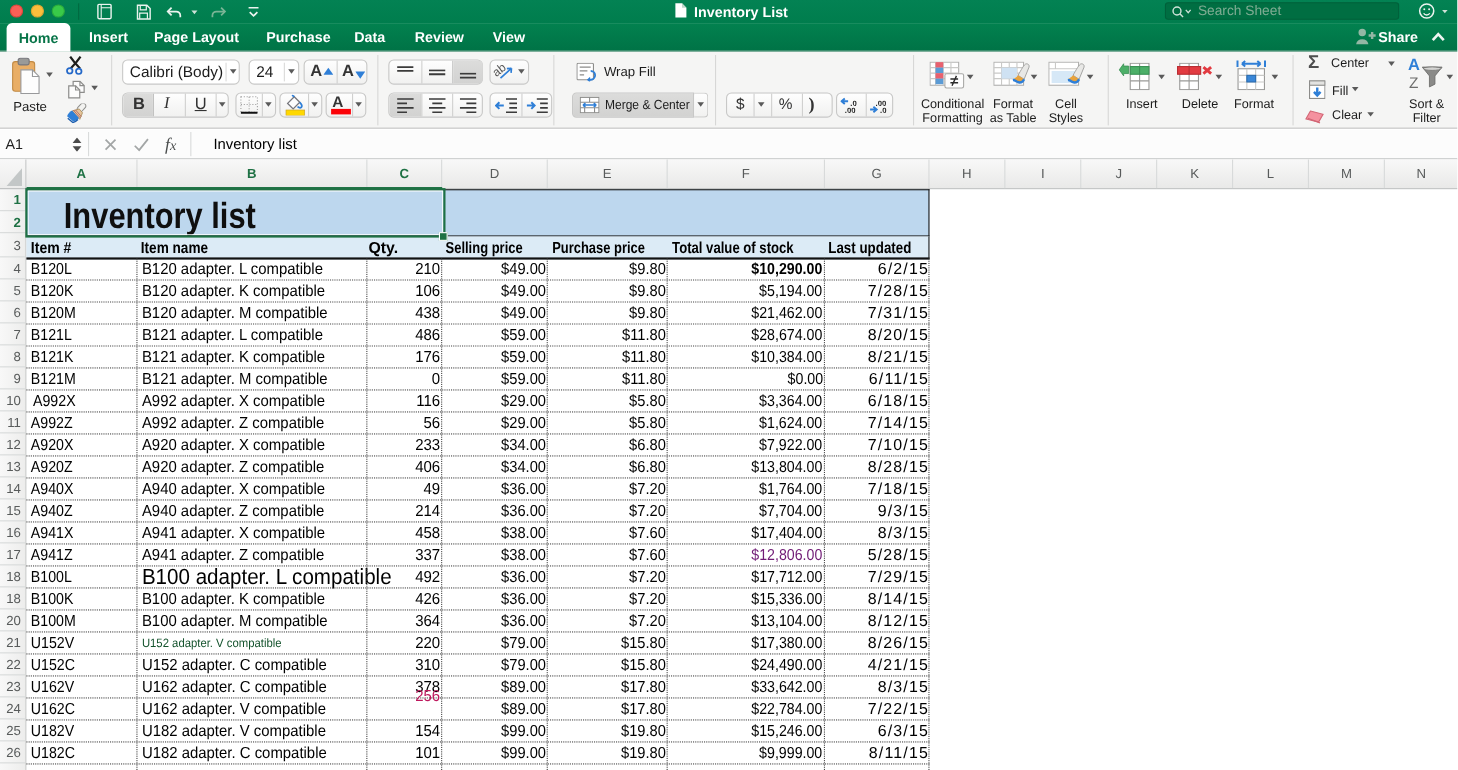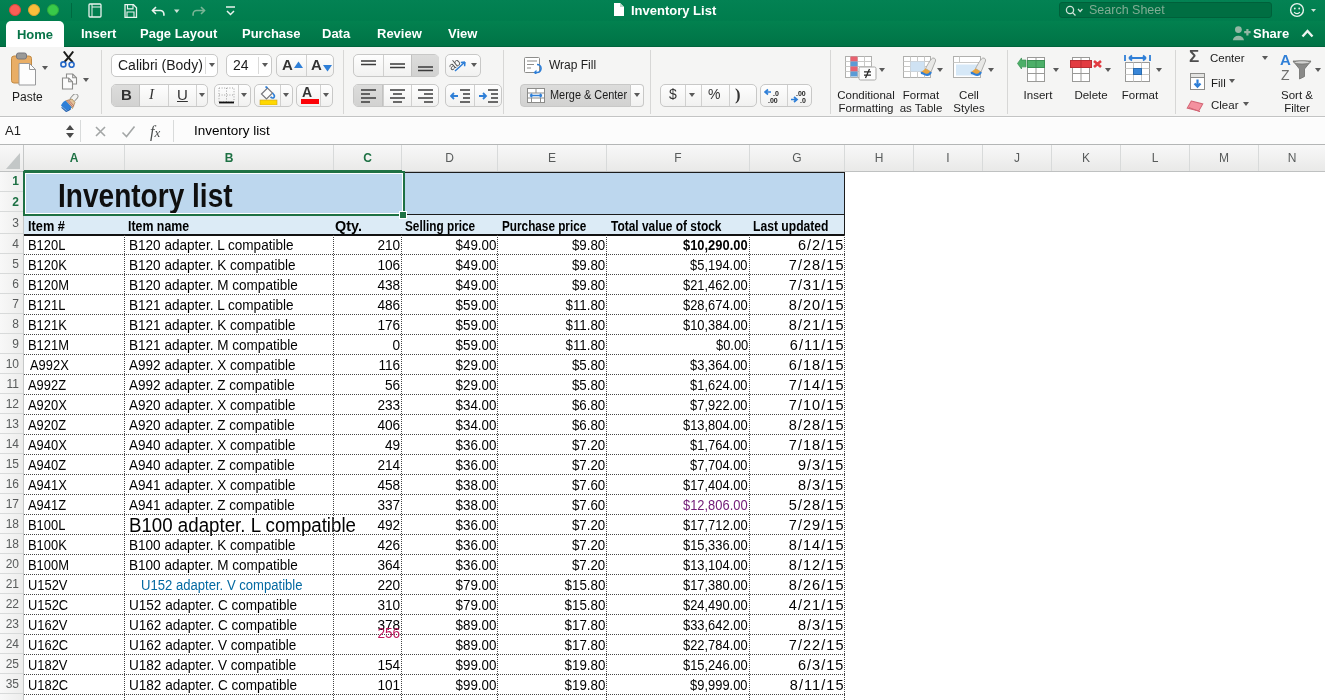--- a/index.html
+++ b/index.html
@@ -445,21 +445,21 @@
         <div class="rh" style="top: 303px; height: 19px; line-height: 19px;">16</div>
         <div class="rh" style="top: 323px; height: 19px; line-height: 19px;">17</div>
         <div class="rh" style="top: 343px; height: 19px; line-height: 19px;">18</div>
         <div class="rh" style="top: 363px; height: 19px; line-height: 19px;">18</div>
         <div class="rh" style="top: 383px; height: 19px; line-height: 19px;">20</div>
         <div class="rh" style="top: 403px; height: 19px; line-height: 19px;">21</div>
         <div class="rh" style="top: 423px; height: 19px; line-height: 19px;">22</div>
         <div class="rh" style="top: 443px; height: 19px; line-height: 19px;">23</div>
         <div class="rh" style="top: 463px; height: 19px; line-height: 19px;">24</div>
         <div class="rh" style="top: 483px; height: 19px; line-height: 19px;">25</div>
-        <div class="rh" style="top: 503px; height: 19px; line-height: 19px;">35</div>
+        <div class="rh" style="top: 503px; height: 19px; line-height: 19px;">26</div>
         <div class="rh" style="top: 523px; height: 19px; line-height: 19px;"></div>
       </div>
     <div id="corner" class="abs" style="left:0;top:0;width:24px;height:27px;background:linear-gradient(#f8f8f8,#ececeb);border-right:1px solid #c6c8c8;border-bottom:1px solid #bfc1c1;">
       <svg width="24" height="27">
           <path d="M20 8 L20 24 L6 24 z" fill="#c3c7c7"></path>
         </svg>
     </div>
     <div id="cells">
         <div style="position: absolute; left: 24px; top: 27px; width: 821px; height: 43px; background: rgb(189, 215, 238); border-top: 1.5px solid rgb(28, 28, 28); border-right: 1.5px solid rgb(28, 28, 28); border-bottom: 1.5px solid rgb(28, 28, 28);"></div>
         <div style="position: absolute; left: 58px; top: 31.5px; width: 400px; font-family: &quot;Liberation Sans&quot;, sans-serif; font-size: 33px; font-weight: 700; color: rgb(15, 15, 15);"><span style="display:inline-block;transform:scaleX(0.85);transform-origin:left center;">Inventory list</span></div>
@@ -601,21 +601,21 @@
         <div style="position: absolute; left: 24px; top: 409px; width: 821px; height: 0px; border-bottom: 1px dotted rgb(68, 68, 68);"></div>
         <div style="position: absolute; left: 24px; top: 410px; width: 101px; height: 20px; line-height: 20px; font-size: 14.5px; color: rgb(0, 0, 0); white-space: nowrap; padding-left: 3.5px;"><span style="display:inline-block;transform:scaleX(0.89);transform-origin:left center;">B100M</span></div>
         <div style="position: absolute; left: 125px; top: 410px; width: 209px; height: 20px; line-height: 20px; font-size: 14.5px; color: rgb(0, 0, 0); white-space: nowrap; padding-left: 3.5px;"><span style="display:inline-block;transform:scaleX(0.935);transform-origin:left center;">B100 adapter. M compatible</span></div>
         <div style="position: absolute; left: 334px; top: 410px; width: 68px; height: 20px; line-height: 20px; font-size: 14.5px; color: rgb(0, 0, 0); white-space: nowrap; text-align: right; padding-right: 1.5px;"><span style="display:inline-block;transform:scaleX(0.94);transform-origin:right center;">364</span></div>
         <div style="position: absolute; left: 402px; top: 410px; width: 96px; height: 20px; line-height: 20px; font-size: 14.5px; color: rgb(0, 0, 0); white-space: nowrap; text-align: right; padding-right: 2px;"><span style="display:inline-block;transform:scaleX(0.92);transform-origin:right center;">$36.00</span></div>
         <div style="position: absolute; left: 498px; top: 410px; width: 109px; height: 20px; line-height: 20px; font-size: 14.5px; color: rgb(0, 0, 0); white-space: nowrap; text-align: right; padding-right: 2px;"><span style="display:inline-block;transform:scaleX(0.92);transform-origin:right center;">$7.20</span></div>
         <div style="position: absolute; left: 607px; top: 410px; width: 143px; height: 20px; line-height: 20px; font-size: 14.5px; color: rgb(0, 0, 0); white-space: nowrap; text-align: right; padding-right: 2px;"><span style="display:inline-block;transform:scaleX(0.89);transform-origin:right center;">$13,104.00</span></div>
         <div style="position: absolute; left: 750px; top: 410px; width: 95px; height: 20px; line-height: 20px; font-size: 14.5px; color: rgb(0, 0, 0); white-space: nowrap; text-align: right; padding-right: 1.5px;"><span style="display:inline-block;transform:scaleX(1);transform-origin:right center;letter-spacing:1.05px;margin-right:-1px;">8/12/15</span></div>
         <div style="position: absolute; left: 24px; top: 429px; width: 821px; height: 0px; border-bottom: 1px dotted rgb(68, 68, 68);"></div>
         <div style="position: absolute; left: 24px; top: 430px; width: 101px; height: 20px; line-height: 20px; font-size: 14.5px; color: rgb(0, 0, 0); white-space: nowrap; padding-left: 3.5px;"><span style="display:inline-block;transform:scaleX(0.89);transform-origin:left center;">U152V</span></div>
-        <div style="position: absolute; left: 137px; top: 430px; width: 209px; height: 20px; line-height: 20px; font-size: 14px; color: #0369a1; white-space: nowrap; padding-left: 3.5px;"><span style="display:inline-block;transform:scaleX(0.935);transform-origin:left center;">U152 adapter. V compatible</span></div>
+        <div style="position: absolute; left: 125px; top: 430px; width: 209px; height: 20px; line-height: 20px; font-size: 11px; color: #14532d; white-space: nowrap; padding-left: 3.5px;"><span style="display:inline-block;transform:scaleX(0.935);transform-origin:left center;">U152 adapter. V compatible</span></div>
         <div style="position: absolute; left: 334px; top: 430px; width: 68px; height: 20px; line-height: 20px; font-size: 14.5px; color: rgb(0, 0, 0); white-space: nowrap; text-align: right; padding-right: 1.5px;"><span style="display:inline-block;transform:scaleX(0.94);transform-origin:right center;">220</span></div>
         <div style="position: absolute; left: 402px; top: 430px; width: 96px; height: 20px; line-height: 20px; font-size: 14.5px; color: rgb(0, 0, 0); white-space: nowrap; text-align: right; padding-right: 2px;"><span style="display:inline-block;transform:scaleX(0.92);transform-origin:right center;">$79.00</span></div>
         <div style="position: absolute; left: 498px; top: 430px; width: 109px; height: 20px; line-height: 20px; font-size: 14.5px; color: rgb(0, 0, 0); white-space: nowrap; text-align: right; padding-right: 2px;"><span style="display:inline-block;transform:scaleX(0.92);transform-origin:right center;">$15.80</span></div>
         <div style="position: absolute; left: 607px; top: 430px; width: 143px; height: 20px; line-height: 20px; font-size: 14.5px; color: rgb(0, 0, 0); white-space: nowrap; text-align: right; padding-right: 2px;"><span style="display:inline-block;transform:scaleX(0.89);transform-origin:right center;">$17,380.00</span></div>
         <div style="position: absolute; left: 750px; top: 430px; width: 95px; height: 20px; line-height: 20px; font-size: 14.5px; color: rgb(0, 0, 0); white-space: nowrap; text-align: right; padding-right: 1.5px;"><span style="display:inline-block;transform:scaleX(1);transform-origin:right center;letter-spacing:1.05px;margin-right:-1px;">8/26/15</span></div>
         <div style="position: absolute; left: 24px; top: 449px; width: 821px; height: 0px; border-bottom: 1px dotted rgb(68, 68, 68);"></div>
         <div style="position: absolute; left: 24px; top: 450px; width: 101px; height: 20px; line-height: 20px; font-size: 14.5px; color: rgb(0, 0, 0); white-space: nowrap; padding-left: 3.5px;"><span style="display:inline-block;transform:scaleX(0.89);transform-origin:left center;">U152C</span></div>
         <div style="position: absolute; left: 125px; top: 450px; width: 209px; height: 20px; line-height: 20px; font-size: 14.5px; color: rgb(0, 0, 0); white-space: nowrap; padding-left: 3.5px;"><span style="display:inline-block;transform:scaleX(0.935);transform-origin:left center;">U152 adapter. C compatible</span></div>
         <div style="position: absolute; left: 334px; top: 450px; width: 68px; height: 20px; line-height: 20px; font-size: 14.5px; color: rgb(0, 0, 0); white-space: nowrap; text-align: right; padding-right: 1.5px;"><span style="display:inline-block;transform:scaleX(0.94);transform-origin:right center;">310</span></div>
         <div style="position: absolute; left: 402px; top: 450px; width: 96px; height: 20px; line-height: 20px; font-size: 14.5px; color: rgb(0, 0, 0); white-space: nowrap; text-align: right; padding-right: 2px;"><span style="display:inline-block;transform:scaleX(0.92);transform-origin:right center;">$79.00</span></div>

